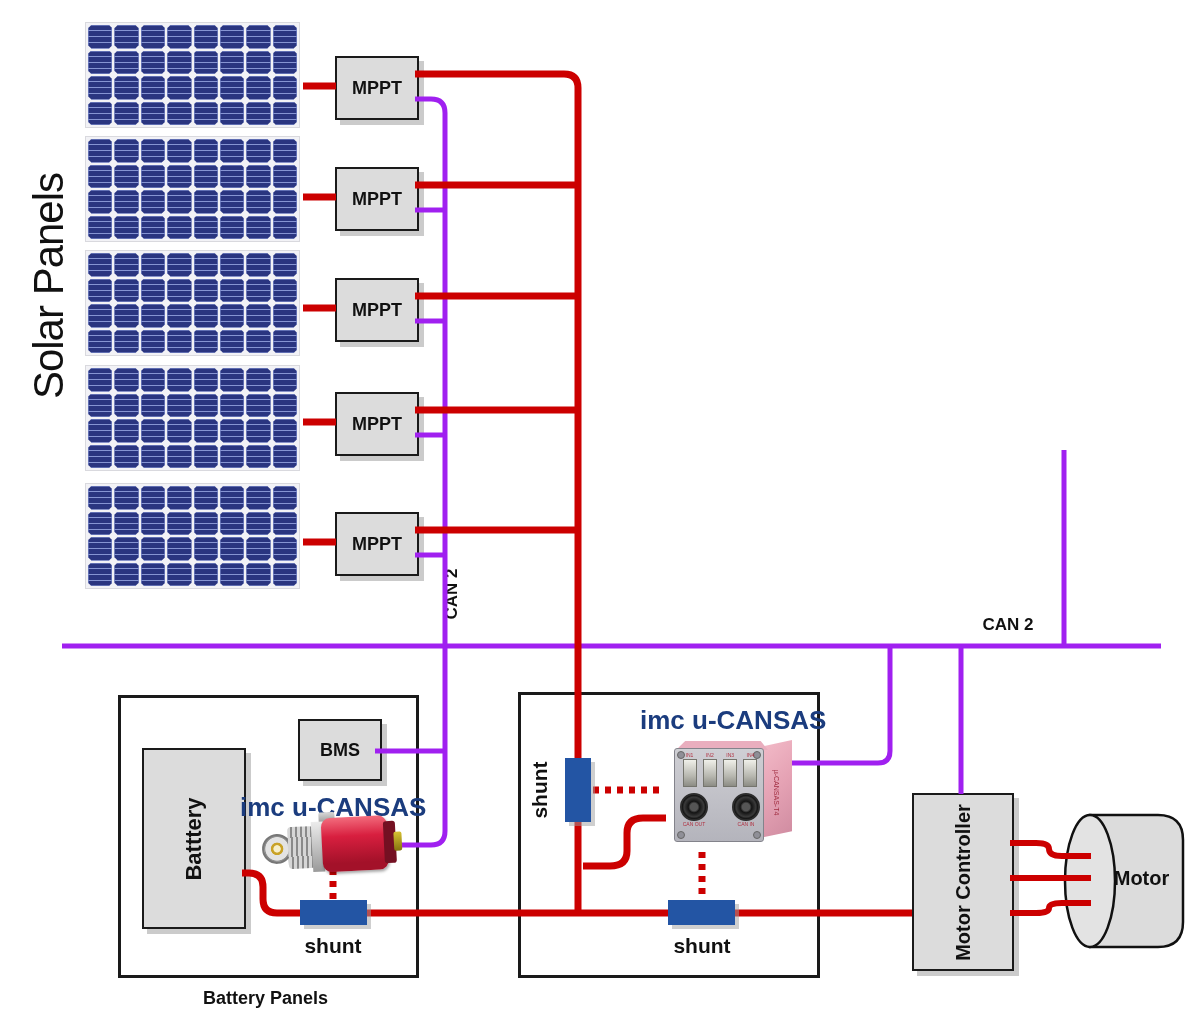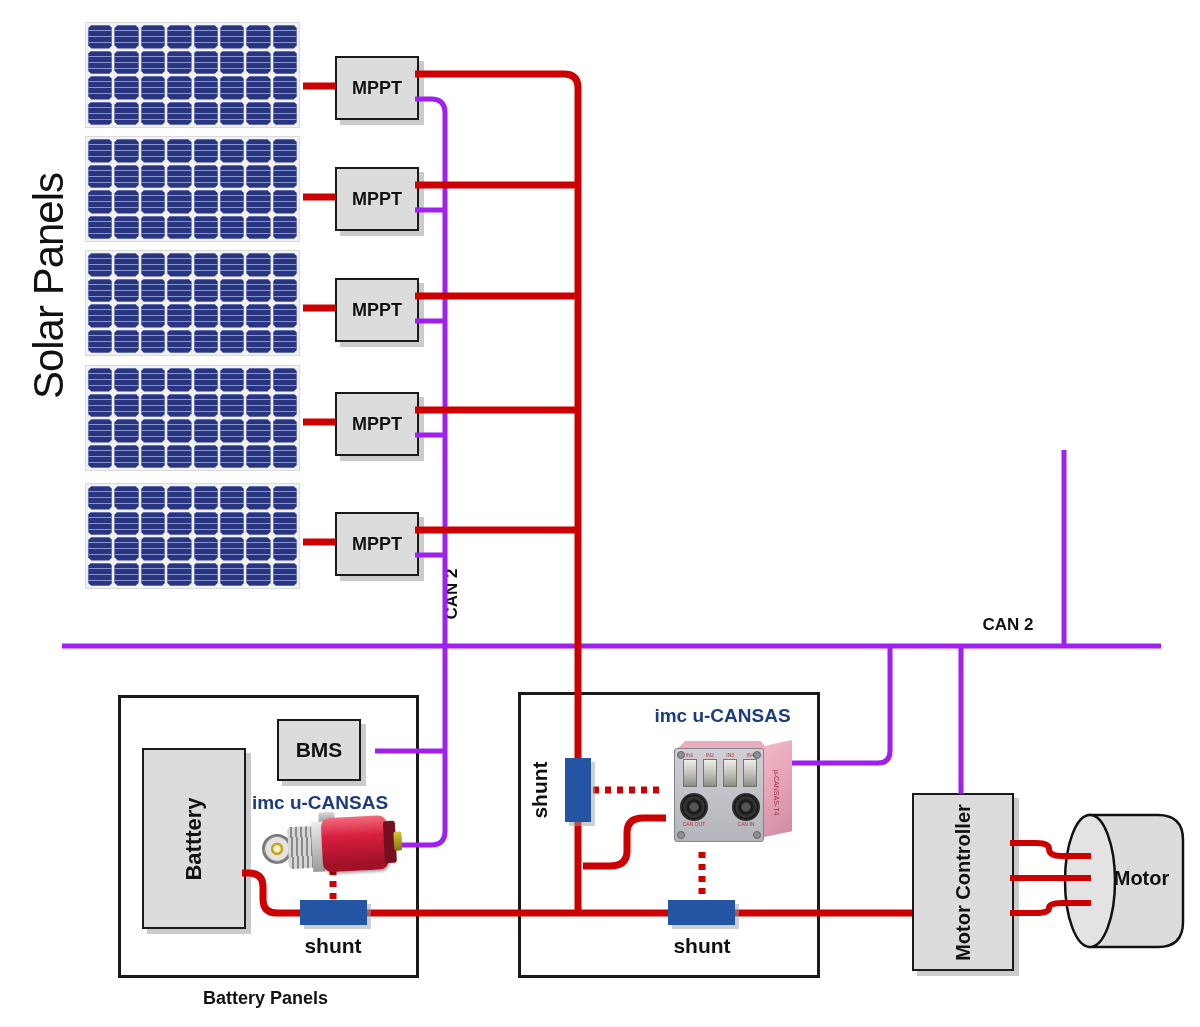--- a/index.html
+++ b/index.html
@@ -28,21 +28,21 @@
         clip-path:polygon(14% 0%,86% 0%,100% 14%,100% 86%,86% 100%,14% 100%,0% 86%,0% 14%);
         box-shadow:inset 0 0 0 1px rgba(120,135,200,.7);}
   .mppt{left:335px;width:80px;height:60px;font-size:18px;}
   svg.wires{position:absolute;left:0;top:0;z-index:2;pointer-events:none;}
   .p{stroke:var(--purple);stroke-width:5;fill:none;}
   .r{stroke:var(--red);stroke-width:7;fill:none;}
   .rm{stroke:var(--red);stroke-width:6;fill:none;}
   .rd{stroke:var(--red);stroke-width:7;fill:none;stroke-dasharray:6 6;}
   .shunt{position:absolute;background:var(--shunt);box-shadow:4px 4px 0 rgba(160,160,160,.5);z-index:3;}
   .shuntlab{position:absolute;font-weight:bold;font-size:21px;text-align:center;z-index:3;}
-  .imclab{position:absolute;font-weight:bold;font-size:19px;color:var(--navy);text-align:center;z-index:3;white-space:nowrap;}
+  .imclab{position:absolute;font-weight:bold;font-size:26px;color:var(--navy);text-align:center;z-index:3;white-space:nowrap;}
   .canlab{position:absolute;font-weight:bold;font-size:17px;text-align:center;z-index:1;}
   
   .hdev{position:absolute;left:674px;top:740px;width:118px;height:102px;z-index:3;}
   .hside{position:absolute;left:86px;top:0;width:32px;height:98px;
          clip-path:polygon(0 7%,100% 0,100% 93%,0 100%);
          background:linear-gradient(135deg,#f3bcc9 0%,#e5a2b4 50%,#cf8ba0 100%);}
   .hsidetext{position:absolute;left:88px;top:12px;width:30px;height:80px;display:flex;
          align-items:center;justify-content:center;font-size:7px;color:#a23043;}
   .htop{position:absolute;left:2px;top:1px;width:92px;height:9px;
         clip-path:polygon(10% 0,92% 0,100% 100%,0 100%);background:#e9aebe;}
@@ -270,21 +270,21 @@
       <span>MPPT</span>
     </div>
 
   <div class="canlab" style="left:402px;top:584px;width:100px;transform:rotate(-90deg);">CAN 2</div>
   <div class="canlab" style="left:958px;top:615px;width:100px;">CAN 2</div>
 
 
   <div class="obox" style="left:118px;top:695px;width:295px;height:277px;"></div>
   <div class="caption" style="left:118px;top:988px;width:295px;">Battery Panels</div>
 
-  <div class="gbox" style="left:277px;top:719px;width:80px;height:58px;font-size:21px;">
+  <div class="gbox" style="left:298px;top:719px;width:80px;height:58px;font-size:18px;">
     <span>BMS</span>
   </div>
 
   <div class="gbox" style="left:142px;top:748px;width:100px;height:177px;font-size:22px;">
     <span class="vtext">Batttery</span>
   </div>
 
   <div class="obox" style="left:518px;top:692px;width:296px;height:280px;"></div>
 
   <div class="gbox" style="left:912px;top:793px;width:98px;height:174px;font-size:20px;">

